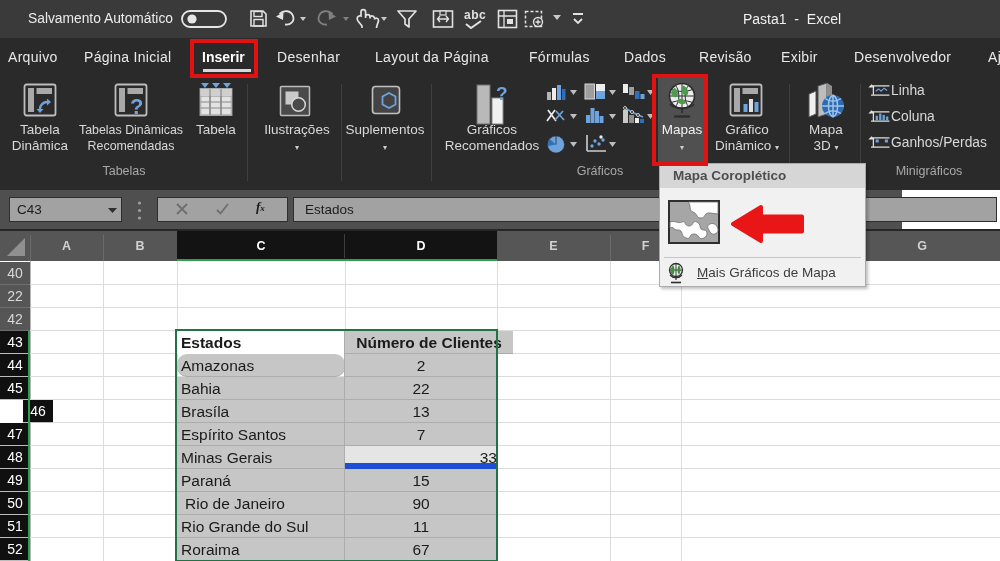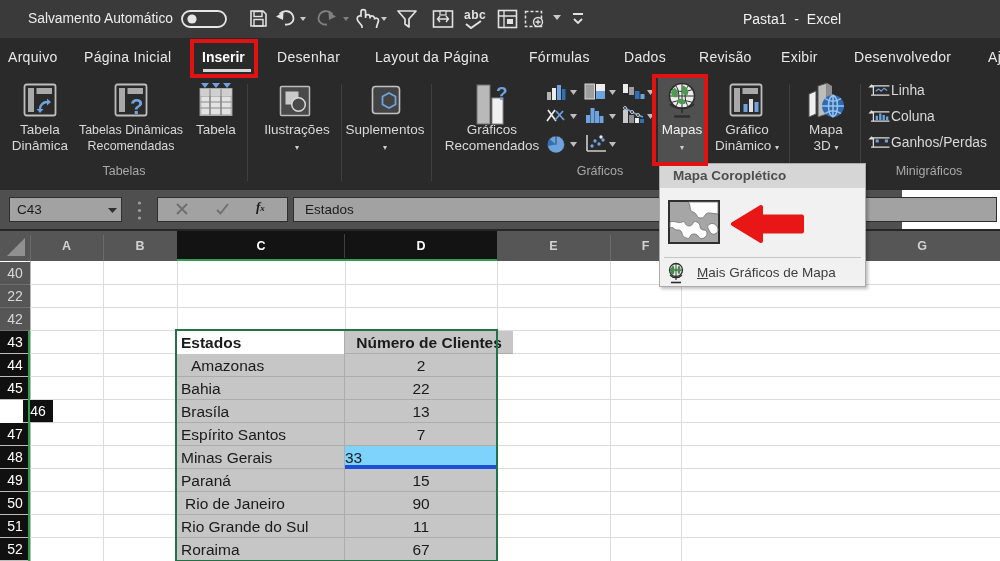--- a/index.html
+++ b/index.html
@@ -379,34 +379,34 @@
     <div class="rh rhsel" style="top:162px;">47</div>
     <div class="rh rhsel" style="top:185px;">48</div>
     <div class="rh rhsel" style="top:208px;">49</div>
     <div class="rh rhsel" style="top:231px;">50</div>
     <div class="rh rhsel" style="top:254px;">51</div>
     <div class="rh rhsel" style="top:277px;height:23px;">52</div>
     <div class="abs" style="left:28px;top:70px;width:2px;height:230px;background:#2f9e4e;"></div>
 
     <div class="cell" style="left:177px;top:70px;width:168px;height:23px;background:#fff;font-weight:bold;padding-left:4px;box-sizing:border-box;">Estados</div>
     <div class="cell" style="left:345px;top:70px;width:168px;height:23px;background:#c6c6c6;font-weight:bold;text-align:center;border-bottom:1px solid #adadad;box-sizing:border-box;">Número de Clientes</div>
-    <div class="cell" style="left:177px;top:93px;width:168px;height:23px;background:#c6c6c6;padding-left:14px;border-bottom:1px solid #adadad;box-sizing:border-box;">Amazonas</div>
+    <div class="cell" style="left:177px;top:93px;width:168px;height:23px;background:#c6c6c6;padding-left:4px;border-bottom:1px solid #adadad;box-sizing:border-box;border-radius:10px;">Amazonas</div>
     <div class="cell" style="left:177px;top:116px;width:168px;height:23px;background:#c6c6c6;padding-left:4px;border-bottom:1px solid #adadad;box-sizing:border-box;">Bahia</div>
     <div class="cell" style="left:177px;top:139px;width:168px;height:23px;background:#c6c6c6;padding-left:4px;border-bottom:1px solid #adadad;box-sizing:border-box;">Brasíla</div>
     <div class="cell" style="left:177px;top:162px;width:168px;height:23px;background:#c6c6c6;padding-left:4px;border-bottom:1px solid #adadad;box-sizing:border-box;">Espírito Santos</div>
     <div class="cell" style="left:177px;top:185px;width:168px;height:23px;background:#c6c6c6;padding-left:4px;border-bottom:1px solid #adadad;box-sizing:border-box;">Minas Gerais</div>
     <div class="cell" style="left:177px;top:208px;width:168px;height:23px;background:#c6c6c6;padding-left:4px;border-bottom:1px solid #adadad;box-sizing:border-box;">Paraná</div>
     <div class="cell" style="left:177px;top:231px;width:168px;height:23px;background:#c6c6c6;padding-left:8px;border-bottom:1px solid #adadad;box-sizing:border-box;">Rio de Janeiro</div>
     <div class="cell" style="left:177px;top:254px;width:168px;height:23px;background:#c6c6c6;padding-left:4px;border-bottom:1px solid #adadad;box-sizing:border-box;">Rio Grande do Sul</div>
     <div class="cell" style="left:177px;top:277px;width:168px;height:23px;background:#c6c6c6;padding-left:4px;box-sizing:border-box;">Roraima</div>
     <div class="cell" style="left:345px;top:93px;width:152px;height:23px;background:#c6c6c6;text-align:center;border-bottom:1px solid #adadad;box-sizing:border-box;">2</div>
     <div class="cell" style="left:345px;top:116px;width:152px;height:23px;background:#c6c6c6;text-align:center;border-bottom:1px solid #adadad;box-sizing:border-box;">22</div>
     <div class="cell" style="left:345px;top:139px;width:152px;height:23px;background:#c6c6c6;text-align:center;border-bottom:1px solid #adadad;box-sizing:border-box;">13</div>
     <div class="cell" style="left:345px;top:162px;width:152px;height:23px;background:#c6c6c6;text-align:center;border-bottom:1px solid #adadad;box-sizing:border-box;">7</div>
-    <div class="cell" style="left:345px;top:185px;width:152px;height:23px;background:#7dd3fc;text-align:left;border-bottom:4px solid #1d4ed8;box-sizing:border-box;">33</div>
+    <div class="cell" style="left:345px;top:185px;width:152px;height:23px;background:#e5e5e5;text-align:right;border-bottom:6px solid #1d4ed8;box-sizing:border-box;">33</div>
     <div class="cell" style="left:345px;top:208px;width:152px;height:23px;background:#c6c6c6;text-align:center;border-bottom:1px solid #adadad;box-sizing:border-box;">15</div>
     <div class="cell" style="left:345px;top:231px;width:152px;height:23px;background:#c6c6c6;text-align:center;border-bottom:1px solid #adadad;box-sizing:border-box;">90</div>
     <div class="cell" style="left:345px;top:254px;width:152px;height:23px;background:#c6c6c6;text-align:center;border-bottom:1px solid #adadad;box-sizing:border-box;">11</div>
     <div class="cell" style="left:345px;top:277px;width:152px;height:23px;background:#c6c6c6;text-align:center;box-sizing:border-box;">67</div>
     <div class="abs" style="left:344px;top:70px;width:1px;height:230px;background:#adadad;"></div>
 
     <div class="abs" style="left:175px;top:68px;width:323px;height:233px;border:2px solid #217346;box-sizing:border-box;"></div>
   </div>
 
   <div class="abs" id="panel" style="left:659px;top:163px;width:207px;height:124px;background:#f1f1f1;

